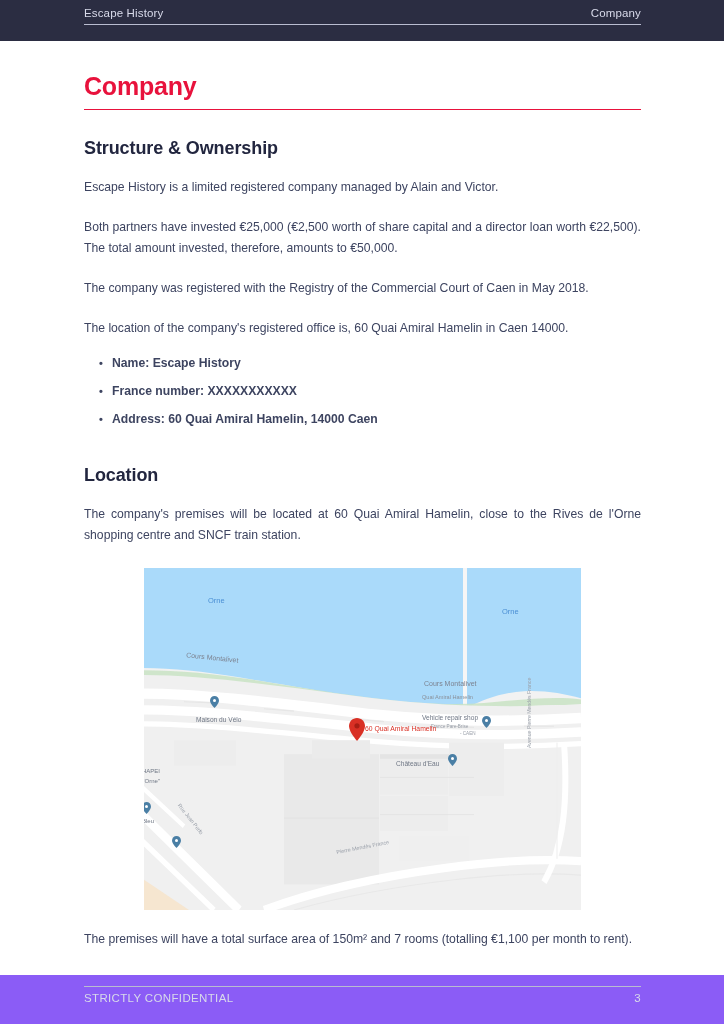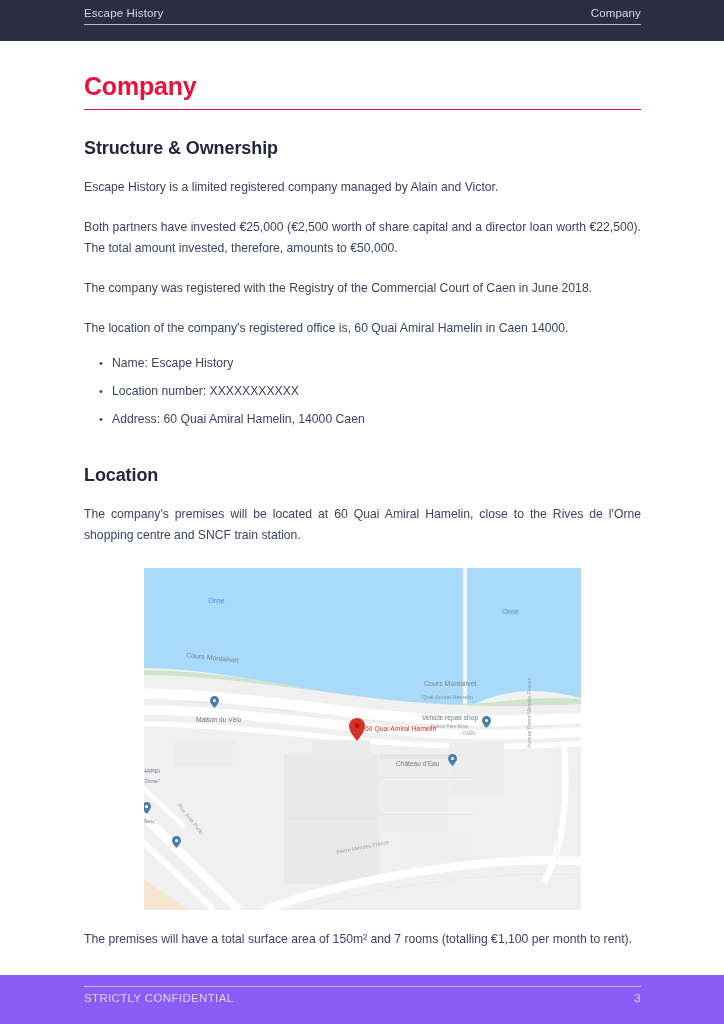--- a/index.html
+++ b/index.html
@@ -92,20 +92,21 @@
     text-align: justify;
   }
   p.body-text.first-after-heading {
     padding-top: 18px;
   }
 
   ul.bullets {
     margin: 0;
     padding: 14px 0 0 28px;
     list-style: none;
+    font-weight: bold;
   }
   ul.bullets li {
     font-size: 12.2px;
     color: #3d4460;
     line-height: 21px;
     padding-bottom: 7px;
     position: relative;
   }
   ul.bullets li:before {
     content: "\2022";
@@ -206,26 +207,26 @@
 <div class="content">
   <div class="page-body">
 
     <h1 class="doc-title">Company</h1>
     <div class="title-rule"></div>
 
     <h2 class="section-title">Structure &amp; Ownership</h2>
 
     <p class="body-text first-after-heading">Escape History is a limited registered company managed by Alain and Victor.</p>
     <p class="body-text">Both partners have invested €25,000 (€2,500 worth of share capital and a director loan worth €22,500). The total amount invested, therefore, amounts to €50,000.</p>
-    <p class="body-text">The company was registered with the Registry of the Commercial Court of Caen in June 2018.</p>
+    <p class="body-text">The company was registered with the Registry of the Commercial Court of Caen in May 2018.</p>
     <p class="body-text">The location of the company's registered office is, 60 Quai Amiral Hamelin in Caen 14000.</p>
 
     <ul class="bullets">
       <li>Name: Escape History</li>
-      <li>Location number: XXXXXXXXXXX</li>
+      <li>France number: XXXXXXXXXXX</li>
       <li>Address: 60 Quai Amiral Hamelin, 14000 Caen</li>
     </ul>
 
     <h2 class="section-title">Location</h2>
     <p class="body-text first-after-heading">The company's premises will be located at 60 Quai Amiral Hamelin, close to the Rives de l'Orne shopping centre and SNCF train station.</p>
 
     <div class="map-figure">
       <svg class="map-canvas" viewBox="0 0 437 294" preserveAspectRatio="none">
 
         <rect x="0" y="0" width="437" height="294" fill="#F2F2F2"></rect>

